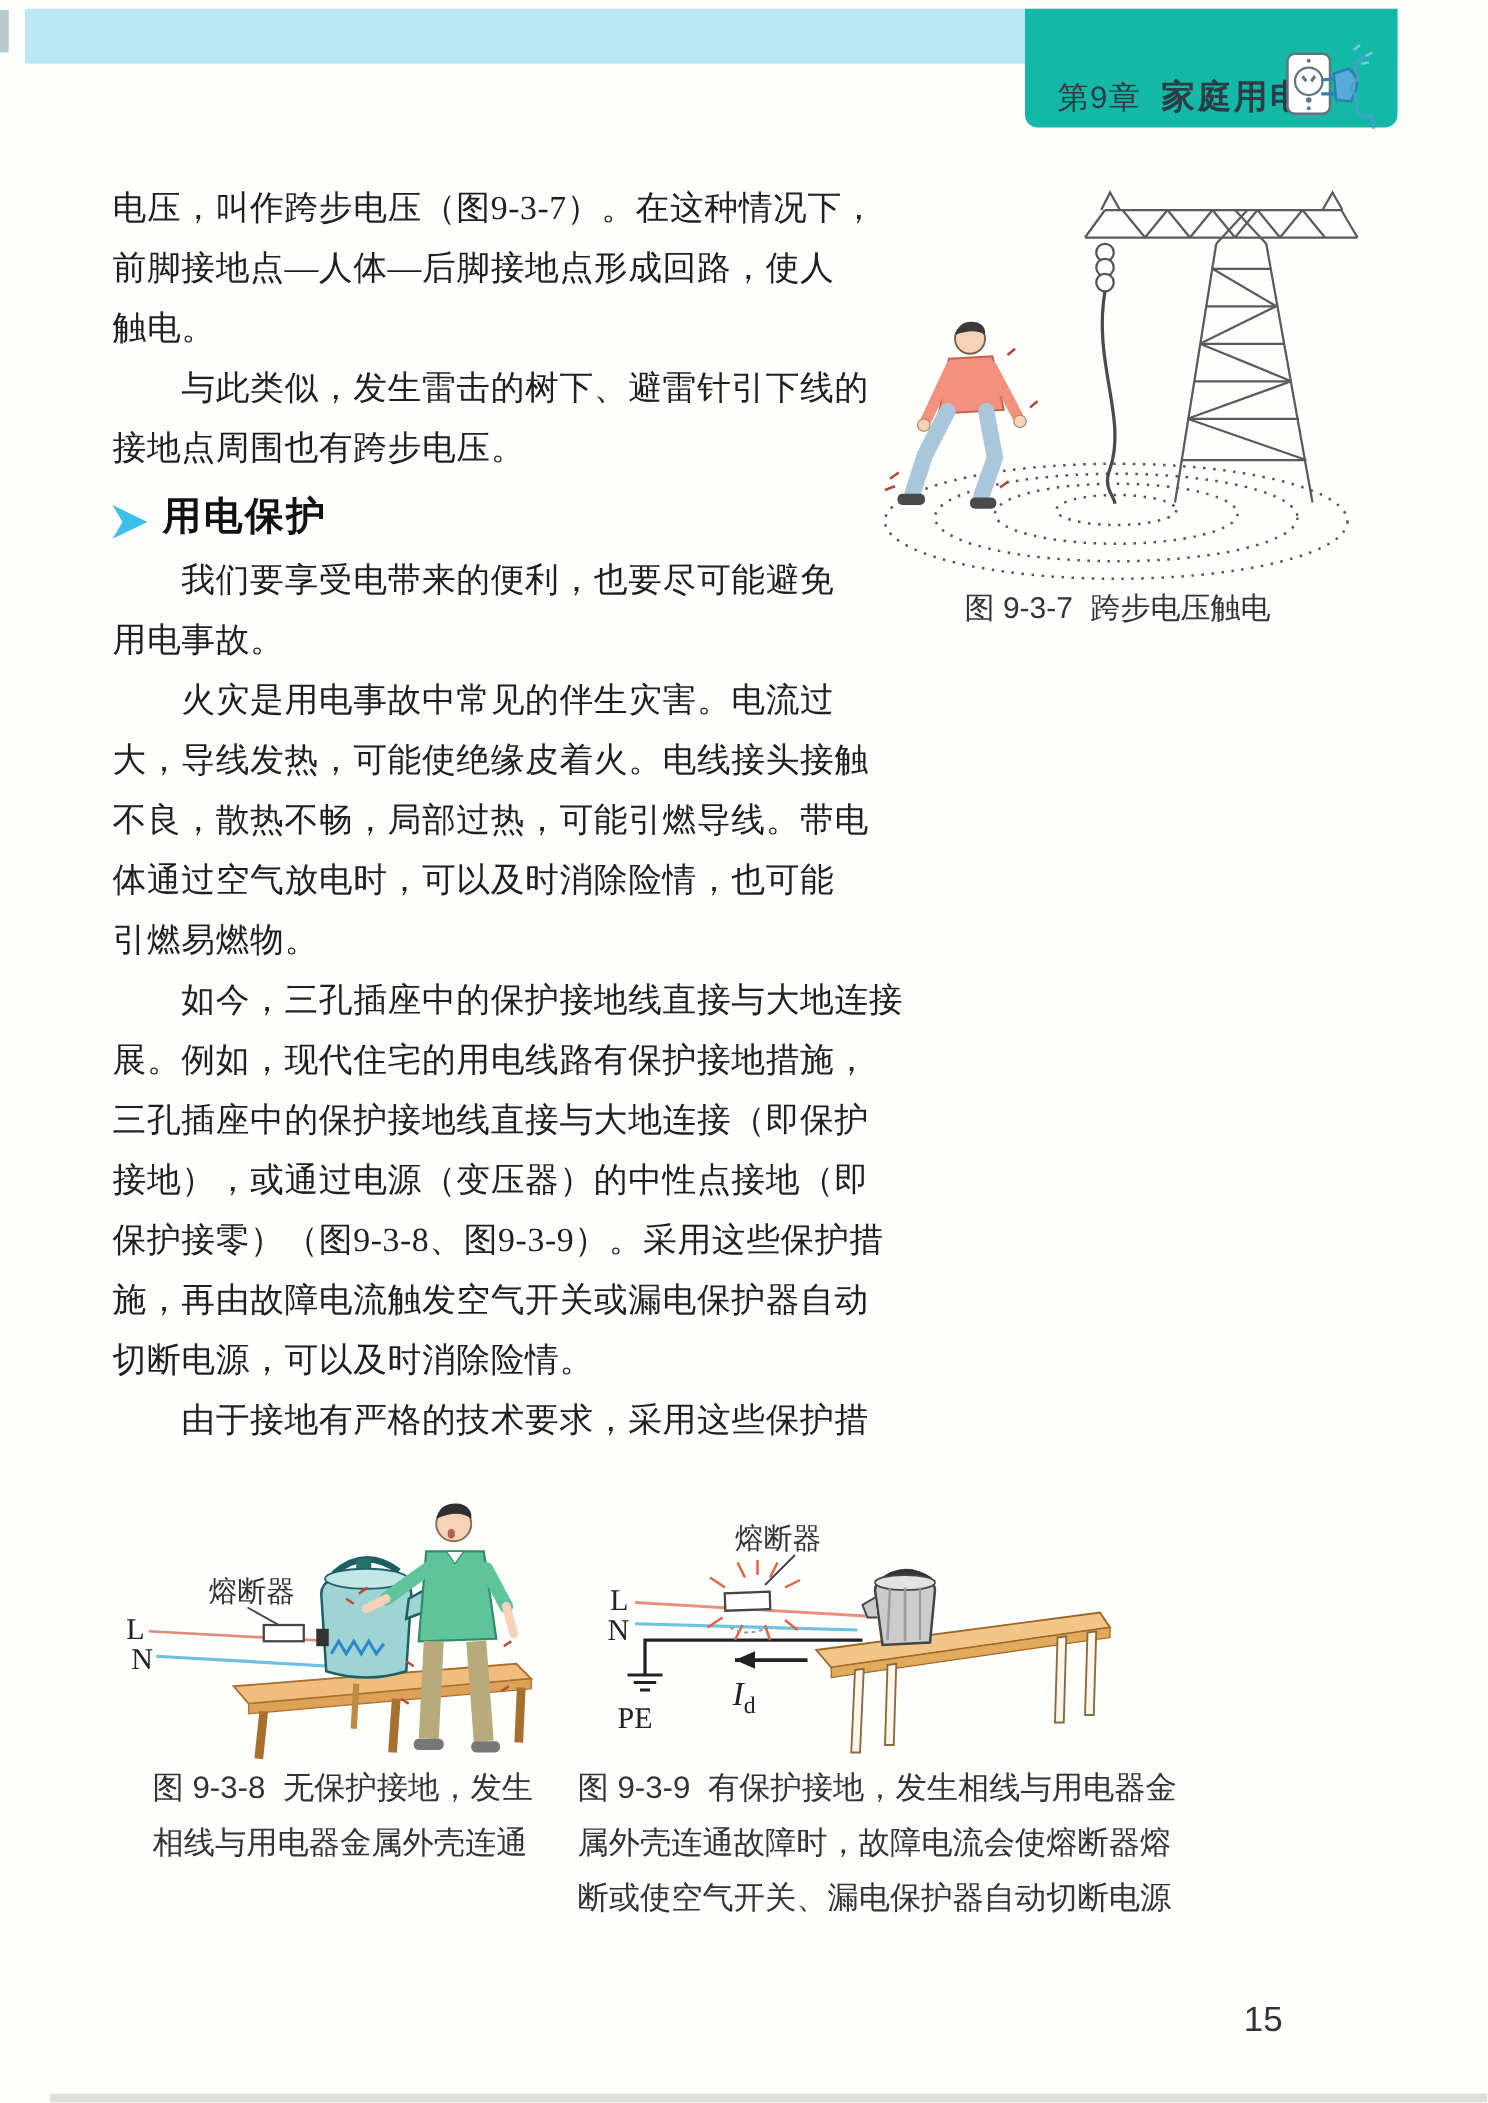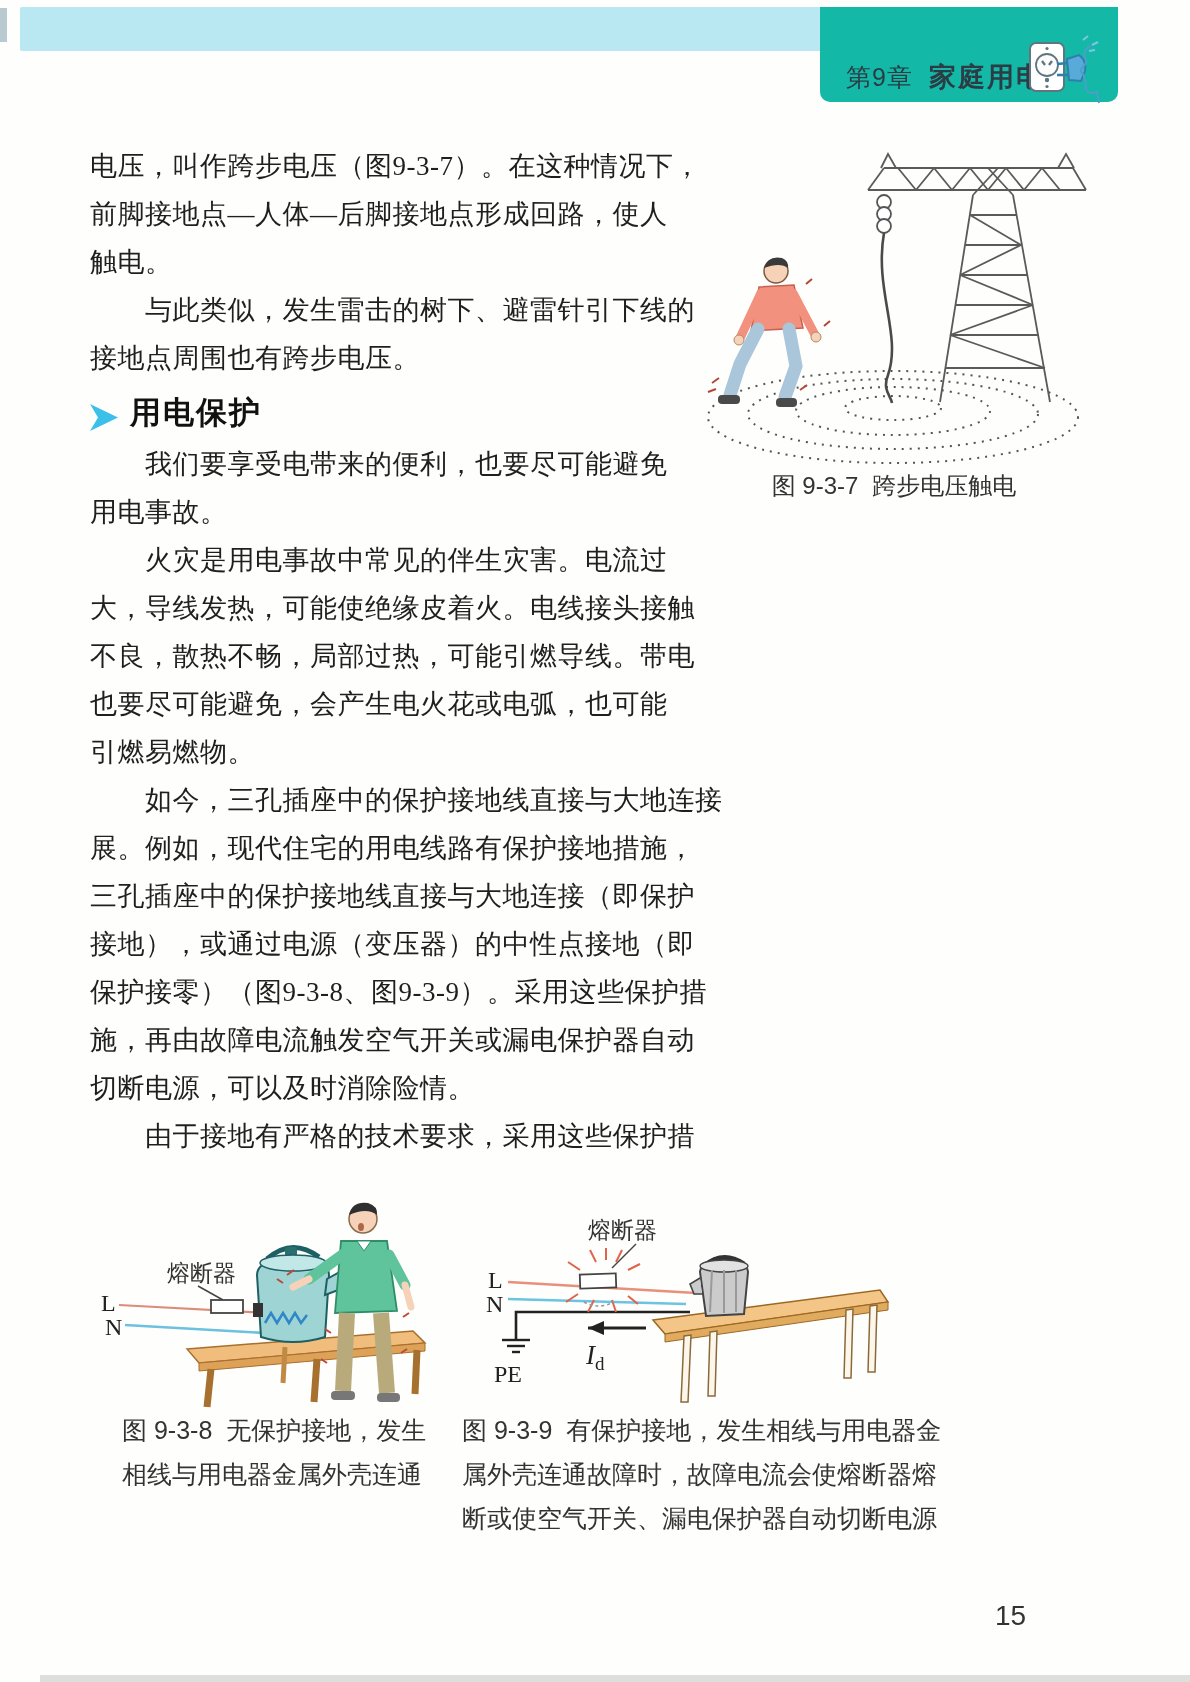--- a/index.html
+++ b/index.html
@@ -106,21 +106,21 @@
 
   <div>
       <div class="para">
         <div class="tline ind">我们要享受电带来的便利，也要尽可能避免</div>
         <div class="tline">用电事故。</div>
       </div>
       <div class="para">
         <div class="tline ind">火灾是用电事故中常见的伴生灾害。电流过</div>
         <div class="tline">大，导线发热，可能使绝缘皮着火。电线接头接触</div>
         <div class="tline">不良，散热不畅，局部过热，可能引燃导线。带电</div>
-        <div class="tline">也要尽可能避免，会产生电火花或电弧，也可能</div>
+        <div class="tline">体通过空气放电时，可以及时消除险情，也可能</div>
         <div class="tline">引燃易燃物。</div>
       </div>
       <div class="para">
         <div class="tline ind">如今，三孔插座中的保护接地线直接与大地连接</div>
         <div class="tline">展。例如，现代住宅的用电线路有保护接地措施，</div>
         <div class="tline">三孔插座中的保护接地线直接与大地连接（即保护</div>
         <div class="tline">接地），或通过电源（变压器）的中性点接地（即</div>
         <div class="tline">保护接零）（图9-3-8、图9-3-9）。采用这些保护措</div>
         <div class="tline">施，再由故障电流触发空气开关或漏电保护器自动</div>
         <div class="tline">切断电源，可以及时消除险情。</div>

